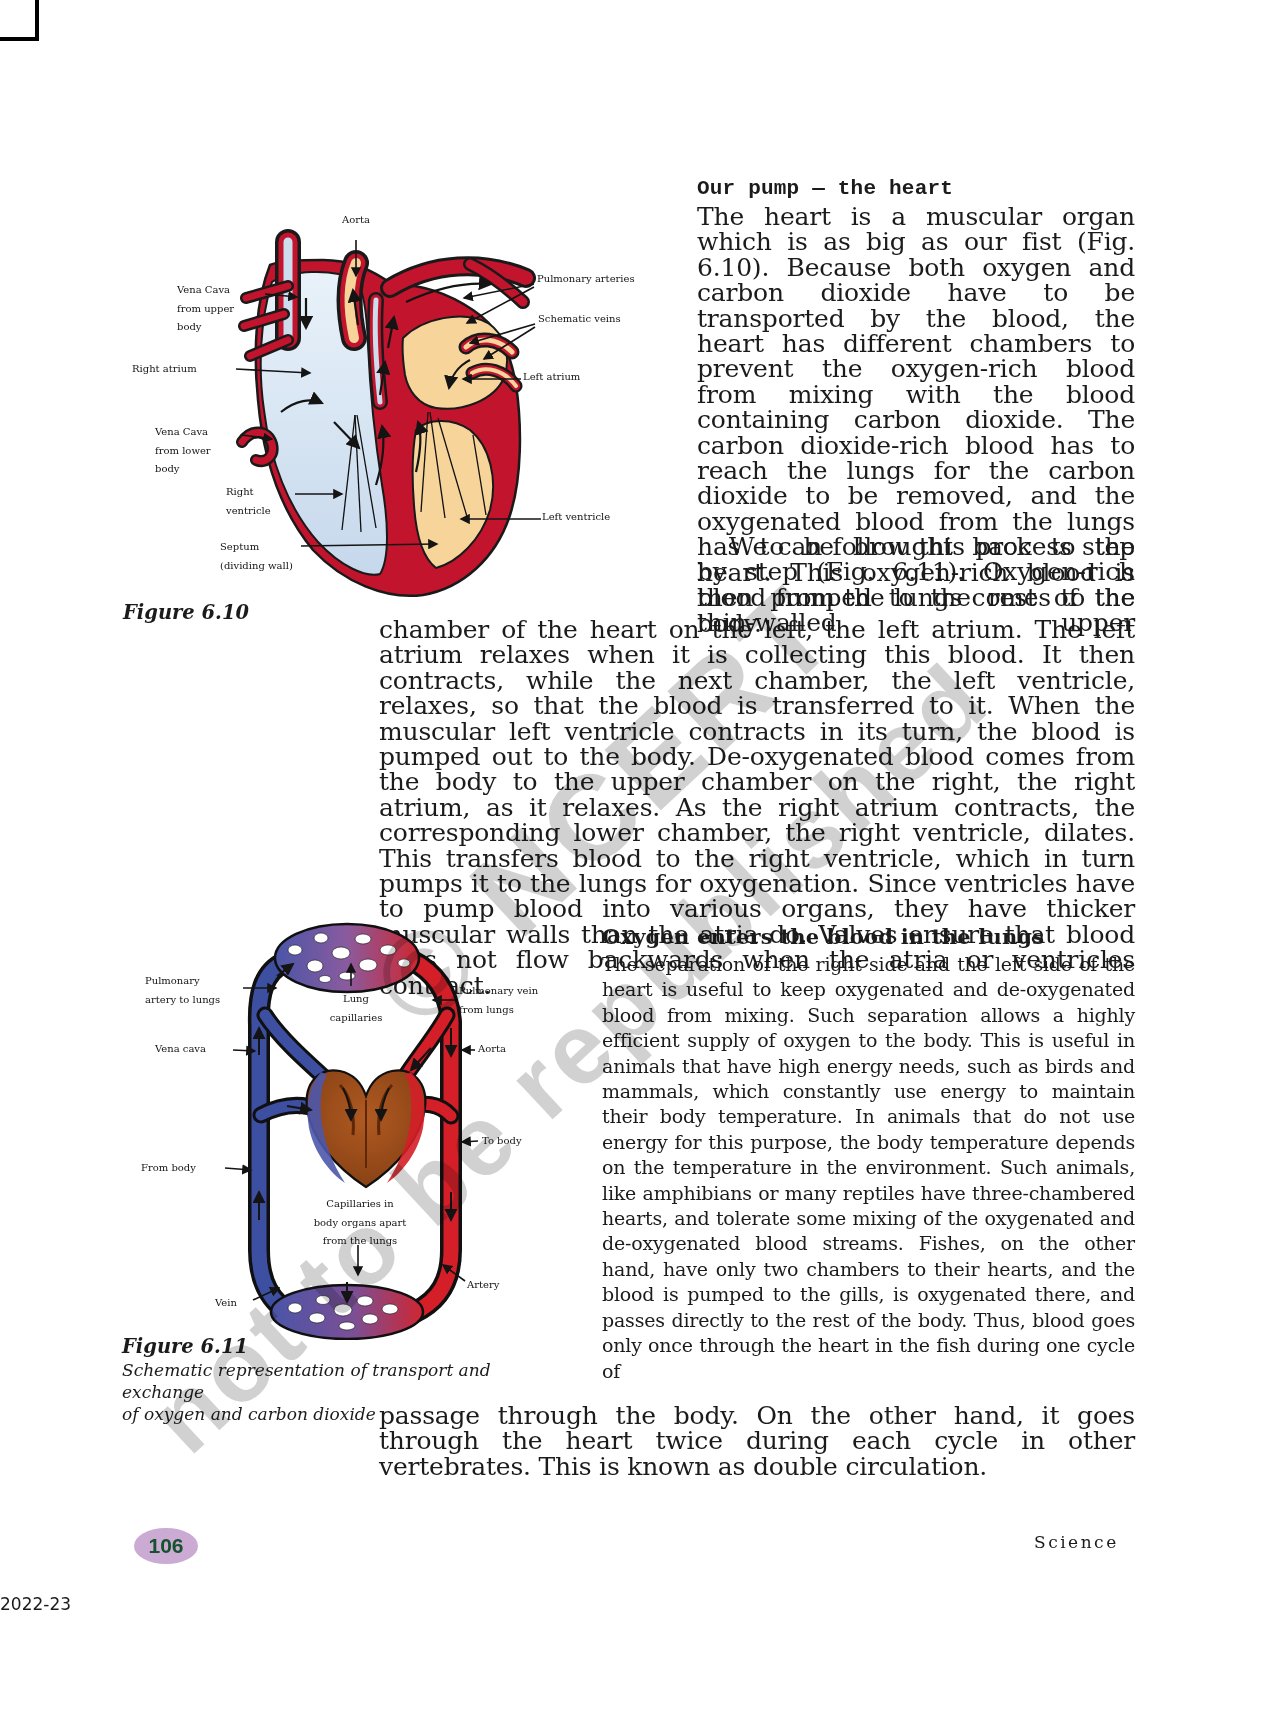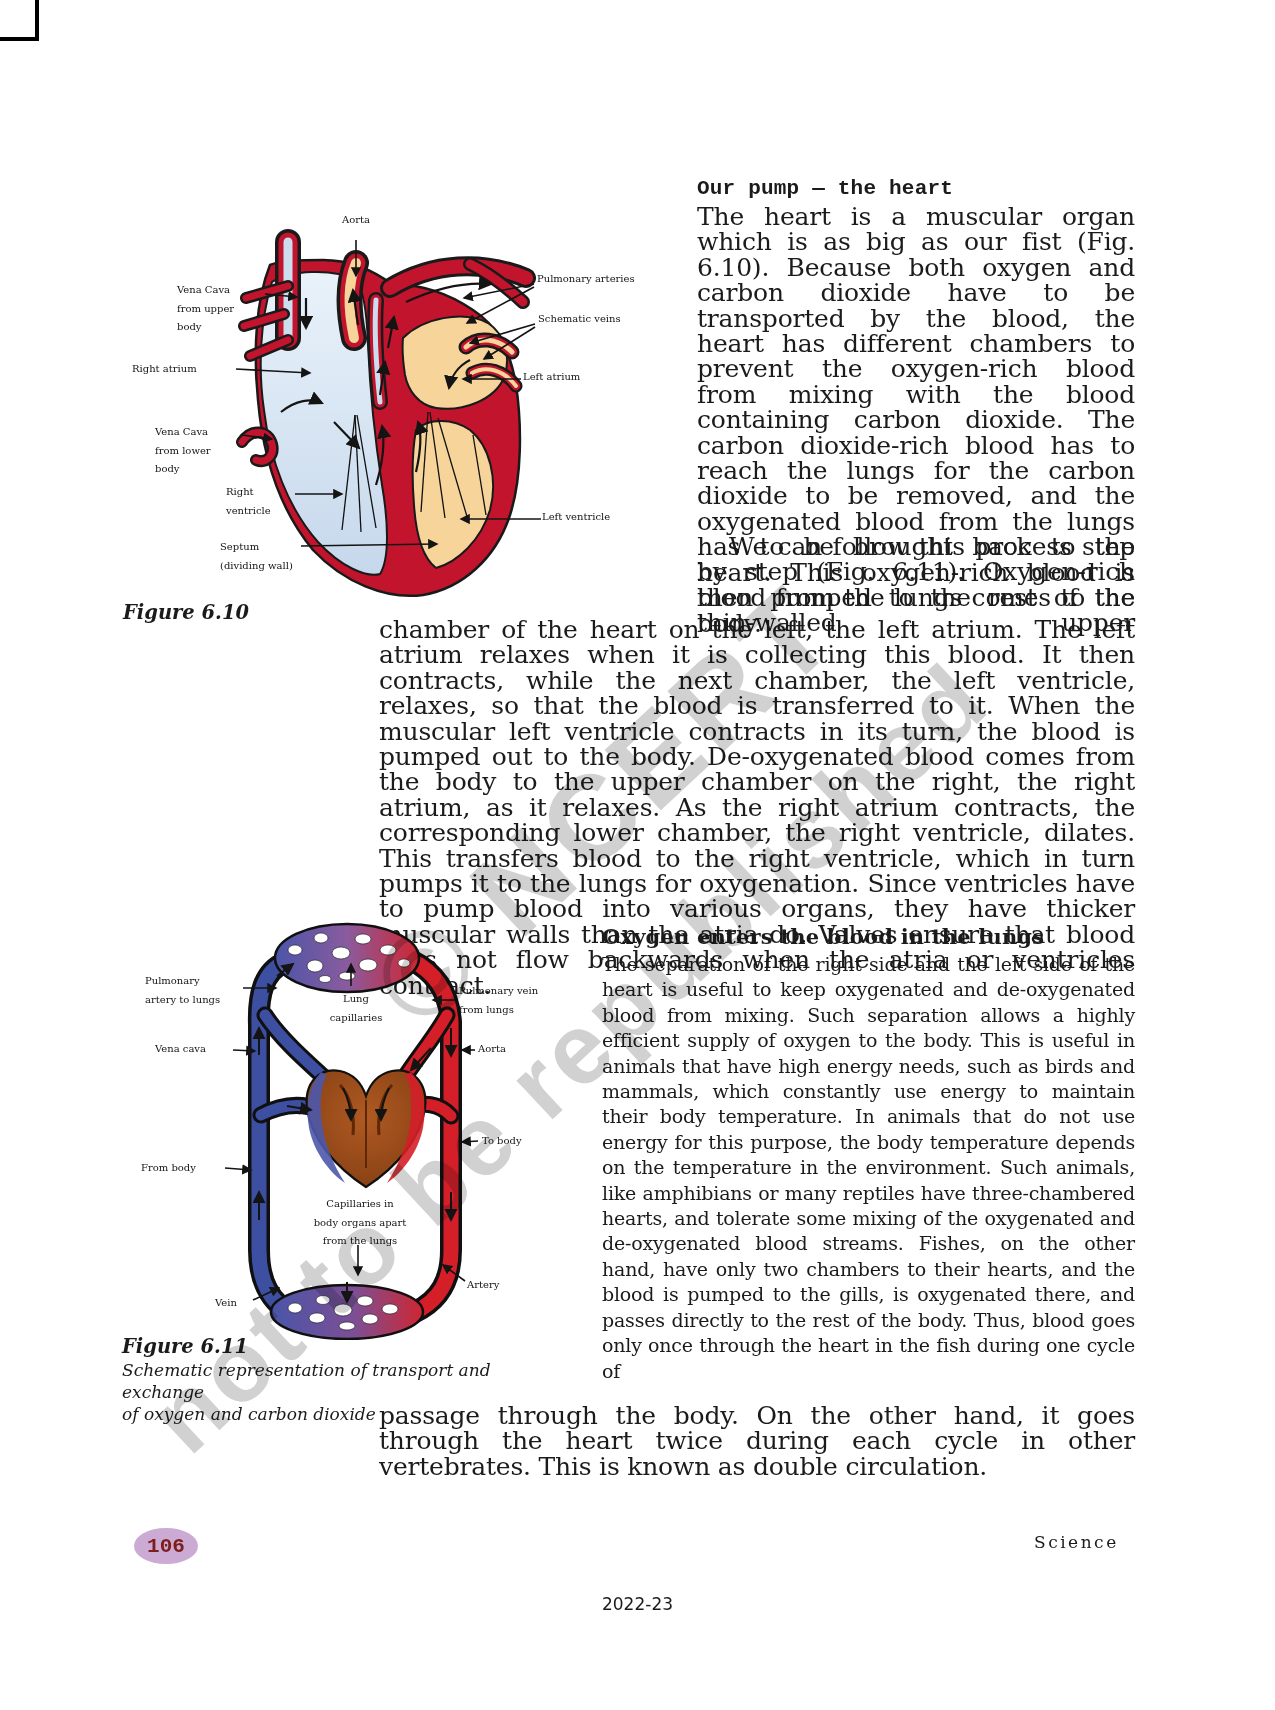--- a/index.html
+++ b/index.html
@@ -16,24 +16,24 @@
   .jlast{text-align-last:justify;}
   .indent{text-indent:32px;}
   
   .fig-title{font-style:italic;font-weight:bold;font-size:19.5px;}
   .fig-cap{font-style:italic;font-size:17px;line-height:22px;white-space:pre-line;}
   
   .dlabel{font-size:10px;line-height:18.5px;white-space:pre-line;color:#141414;}
   .dlabel.center{text-align:center;}
   
   .page-badge{width:64px;height:36px;background:#cbaad3;border-radius:50%;
-              font-family:Liberation Mono, monospace;font-weight:bold;font-size:21px;color:#7f1d1d;
+              font-family:Liberation Sans, sans-serif;font-weight:bold;font-size:21px;color:#14532d;
               display:flex;align-items:center;justify-content:center;}
   .footer-science{font-size:17px;letter-spacing:2.5px;}
-  .footer-year{width:1275px;text-align:center;font-size:17px;font-family:"DejaVu Sans", sans-serif;}
+  .footer-year{width:1275px;text-align:left;font-size:17px;font-family:"DejaVu Sans", sans-serif;}
   
   .wm{position:absolute;font-family:"Liberation Sans", sans-serif;font-weight:bold;
       color:rgba(90,90,90,0.28);mix-blend-mode:multiply;white-space:nowrap;
       transform-origin:left bottom;pointer-events:none;z-index:9;}
   .wm1{left:440px;top:915px;font-size:120px;letter-spacing:6px;transform:rotate(-43deg);}
   .wm2{left:205px;top:1360px;font-size:100px;letter-spacing:4px;transform:rotate(-43deg);}
   svg{display:block;}
 </style>
 </head>
 <body>

